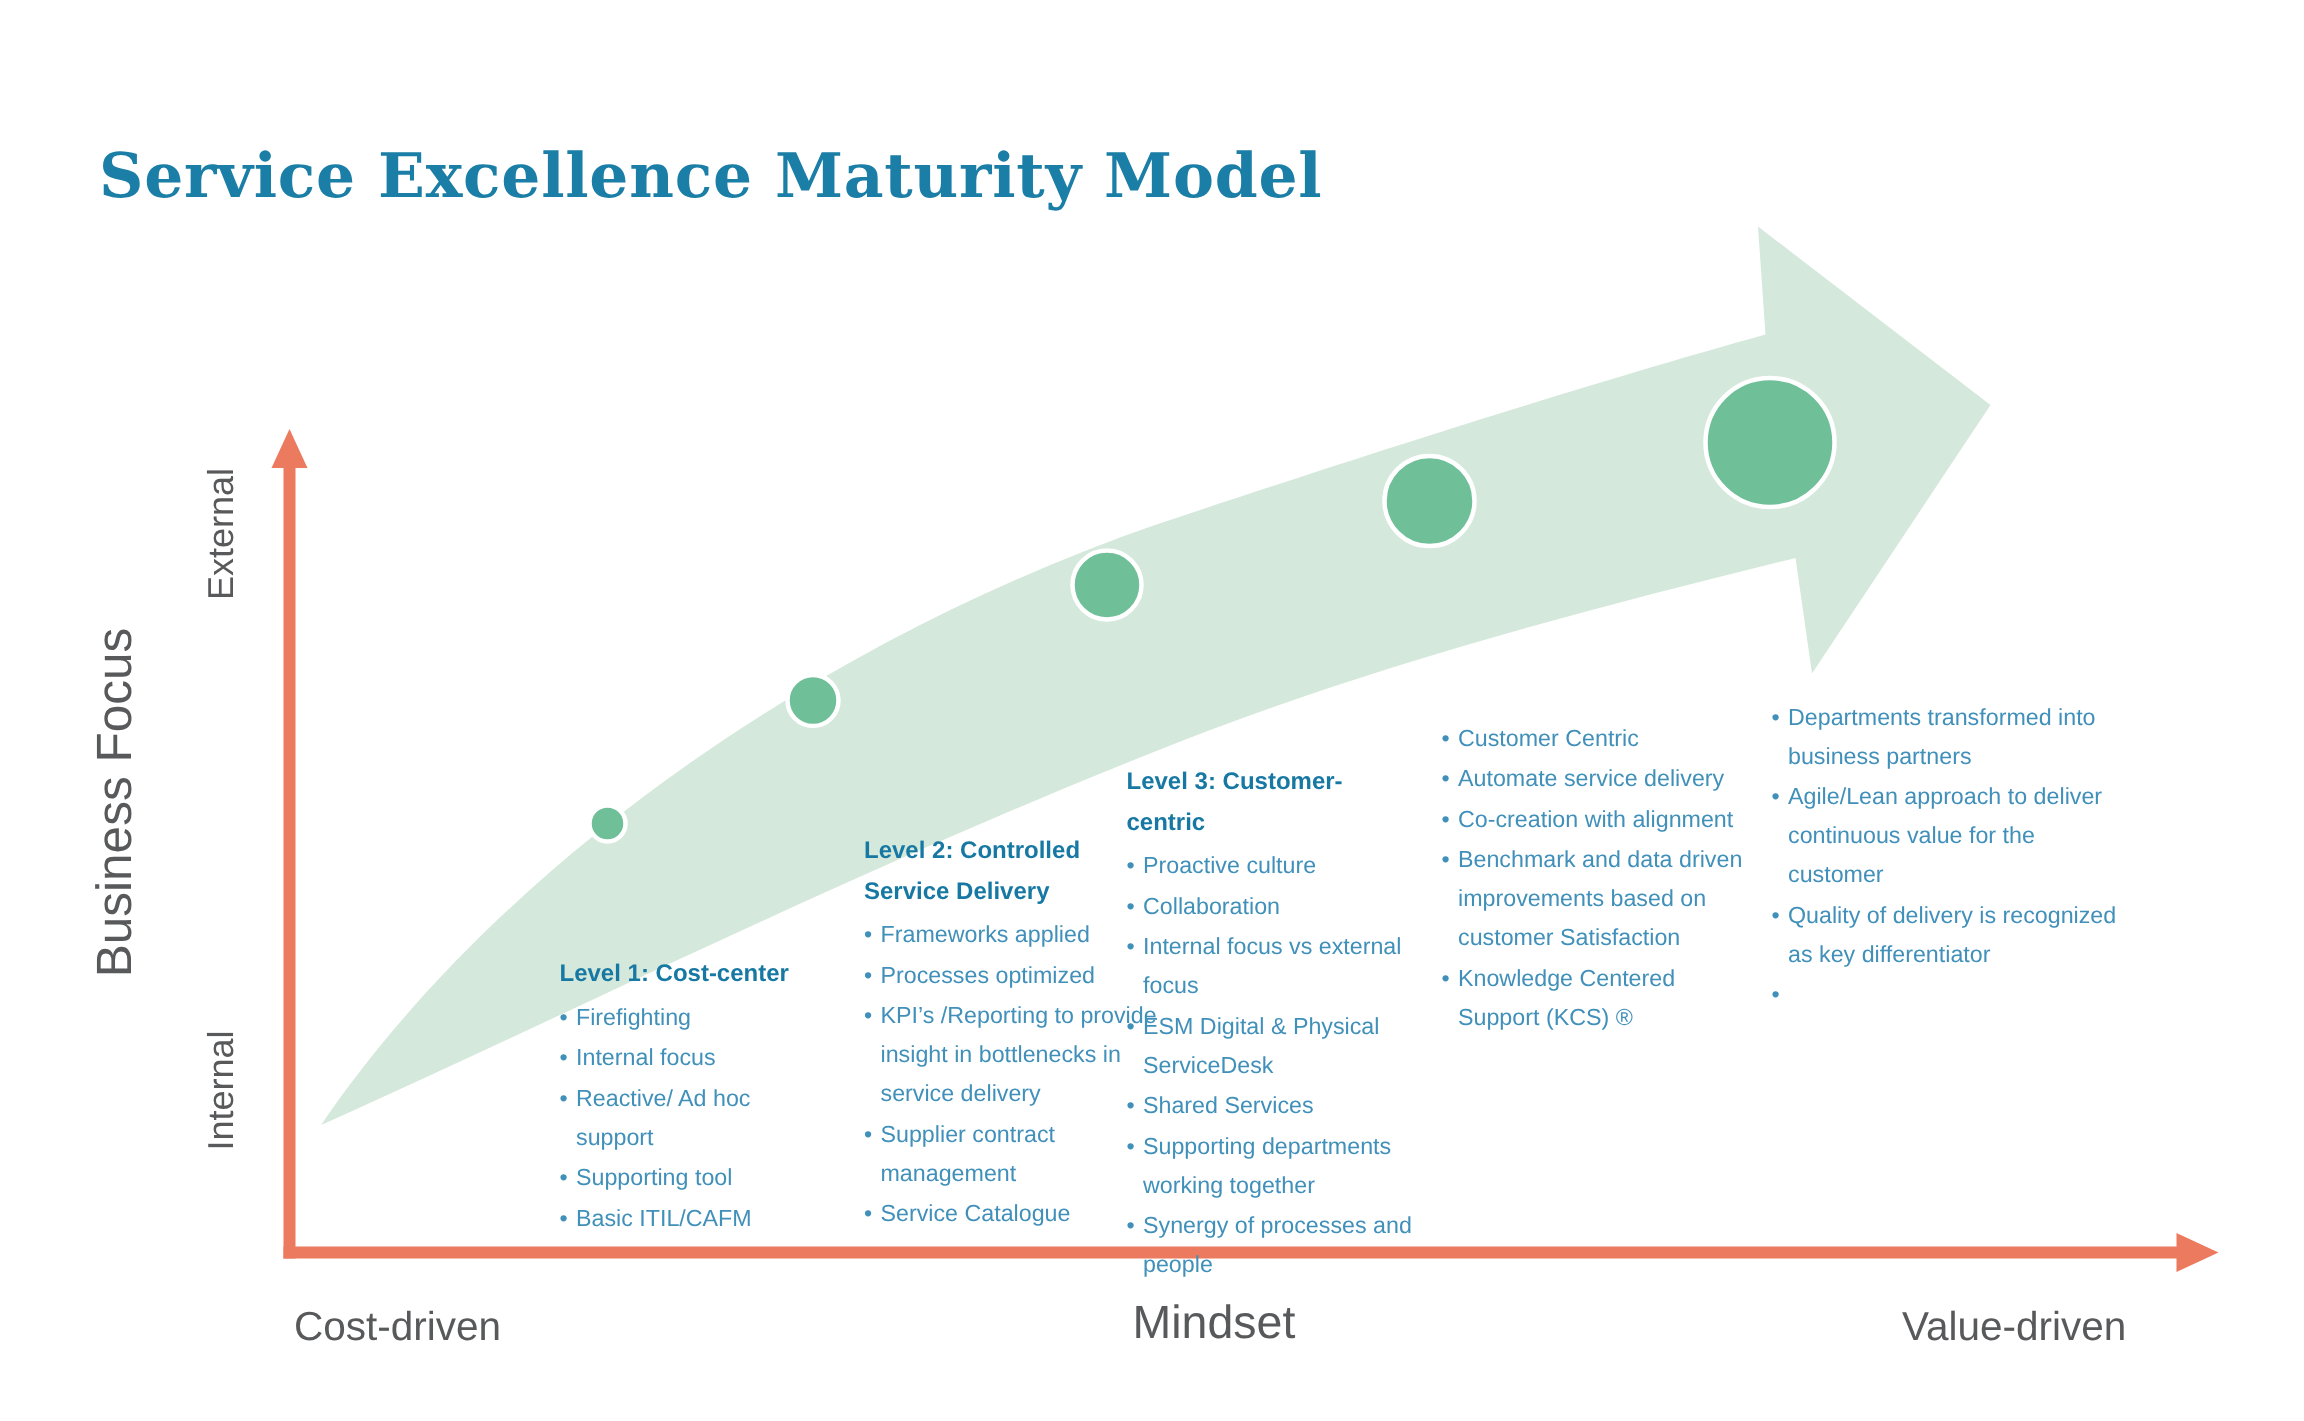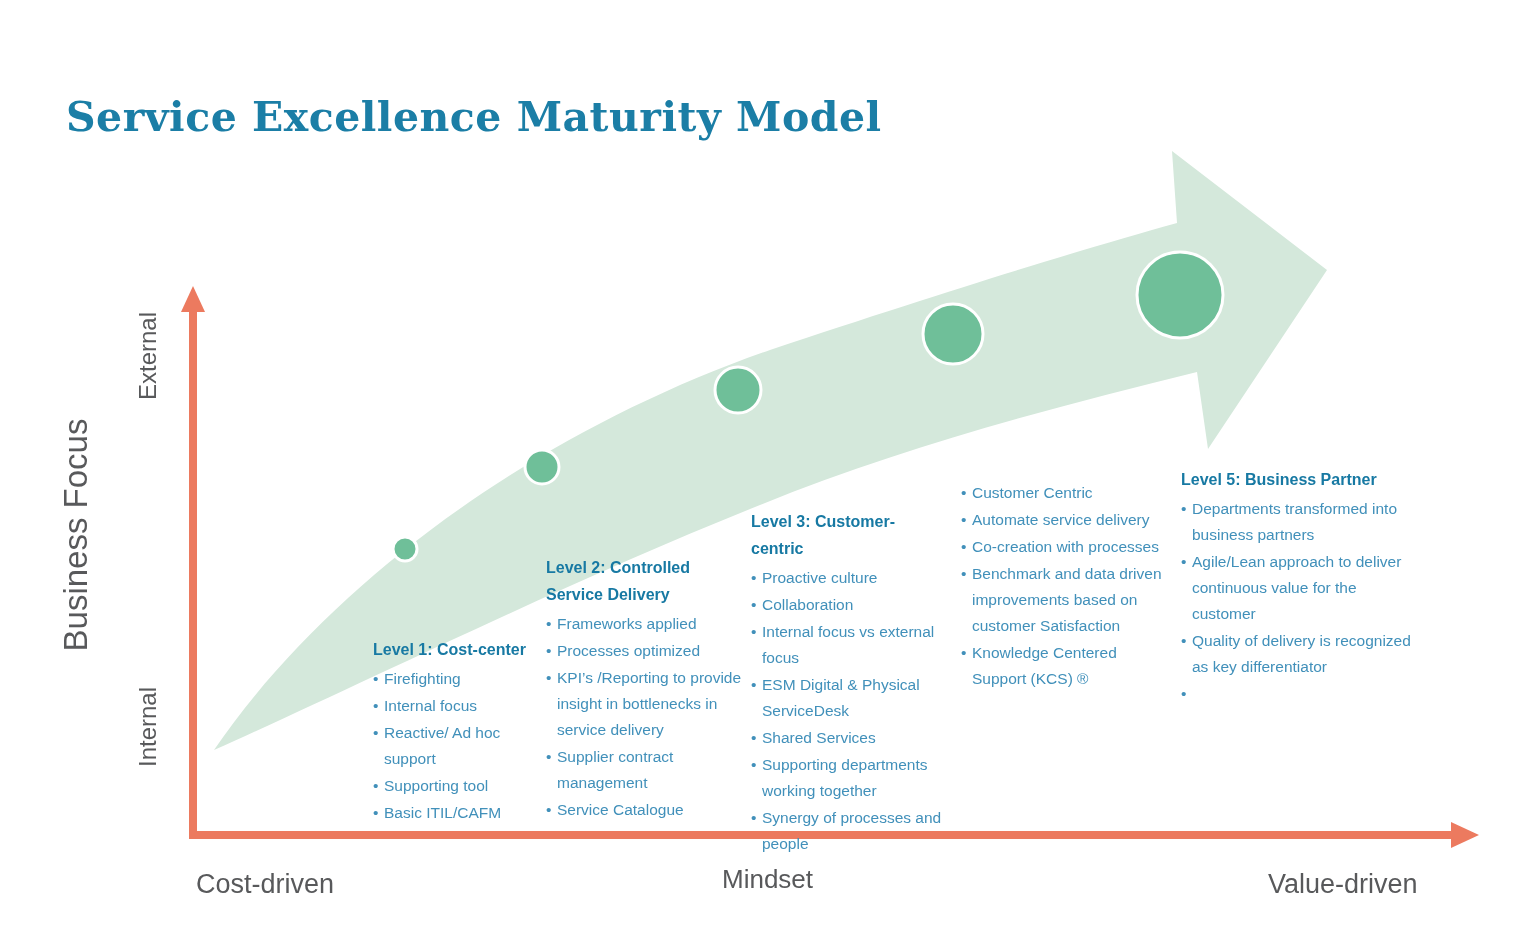--- a/index.html
+++ b/index.html
@@ -37,21 +37,21 @@
   .y-tick-internal{left:48px;top:713px;}
 
   .htext{
     position:absolute;
     color:var(--c-axis-label,#58595b);
     white-space:nowrap;
   }
   .x-tick{font-size:27px;}
   .x-tick-cost{left:196px;top:869px;}
   .x-tick-value{left:1268px;top:869px;text-align:right;}
-  .x-title{left:722px;top:864px;font-size:26px;}
+  .x-title{left:755px;top:864px;font-size:31px;}
 
   
   .level-block{
     position:absolute;
     color:var(--c-body,#4190ba);
     font-size:15.5px;
     line-height:26px;
   }
   .lvl-title{
     font-weight:700;
@@ -107,46 +107,45 @@
   <div class="htext x-tick x-tick-value">Value-driven</div>
 
   <div class="level-block" style="left:373px;top:636px;width:158px">
       <div class="lvl-title">Level 1: Cost-center</div>
       <div class="bullet"><span class="bdot">•</span><span>Firefighting</span></div>
       <div class="bullet"><span class="bdot">•</span><span>Internal focus</span></div>
       <div class="bullet"><span class="bdot">•</span><span>Reactive/ Ad hoc support</span></div>
       <div class="bullet"><span class="bdot">•</span><span>Supporting tool</span></div>
       <div class="bullet"><span class="bdot">•</span><span>Basic ITIL/CAFM</span></div>
     </div>
-  <div class="level-block" style="left:546px;top:554px;width:196px">
+  <div class="level-block" style="left:576px;top:554px;width:196px">
       <div class="lvl-title">Level 2: Controlled Service Delivery</div>
       <div class="bullet"><span class="bdot">•</span><span>Frameworks applied</span></div>
       <div class="bullet"><span class="bdot">•</span><span>Processes optimized</span></div>
       <div class="bullet"><span class="bdot">•</span><span>KPI’s /Reporting to provide insight in bottlenecks in service delivery</span></div>
       <div class="bullet"><span class="bdot">•</span><span>Supplier contract management</span></div>
       <div class="bullet"><span class="bdot">•</span><span>Service Catalogue</span></div>
     </div>
   <div class="level-block" style="left:751px;top:508px;width:192px">
       <div class="lvl-title">Level 3: Customer-centric</div>
       <div class="bullet"><span class="bdot">•</span><span>Proactive culture</span></div>
       <div class="bullet"><span class="bdot">•</span><span>Collaboration</span></div>
       <div class="bullet"><span class="bdot">•</span><span>Internal focus vs external focus</span></div>
       <div class="bullet"><span class="bdot">•</span><span>ESM Digital &amp; Physical ServiceDesk</span></div>
       <div class="bullet"><span class="bdot">•</span><span>Shared Services</span></div>
       <div class="bullet"><span class="bdot">•</span><span>Supporting departments working together</span></div>
       <div class="bullet"><span class="bdot">•</span><span>Synergy of processes and people</span></div>
     </div>
   <div class="level-block" style="left:961px;top:480px;width:208px">
       <div class="bullet"><span class="bdot">•</span><span>Customer Centric</span></div>
       <div class="bullet"><span class="bdot">•</span><span>Automate service delivery</span></div>
-      <div class="bullet"><span class="bdot">•</span><span>Co-creation with processes</span></div>
+      <div class="bullet"><span class="bdot">•</span><span>Co-creation with alignment</span></div>
       <div class="bullet"><span class="bdot">•</span><span>Benchmark and data driven improvements based on customer Satisfaction</span></div>
       <div class="bullet"><span class="bdot">•</span><span>Knowledge Centered Support (KCS) ®</span></div>
     </div>
   <div class="level-block" style="left:1181px;top:466px;width:234px">
-      <div class="lvl-title">Level 5: Business Partner</div>
       <div class="bullet"><span class="bdot">•</span><span>Departments transformed into business partners</span></div>
       <div class="bullet"><span class="bdot">•</span><span>Agile/Lean approach to deliver continuous value for the customer</span></div>
       <div class="bullet"><span class="bdot">•</span><span>Quality of delivery is recognized as key differentiator</span></div>
       <div class="bullet"><span class="bdot">•</span></div>
     </div>
 
 </div>
 
 </body></html>

